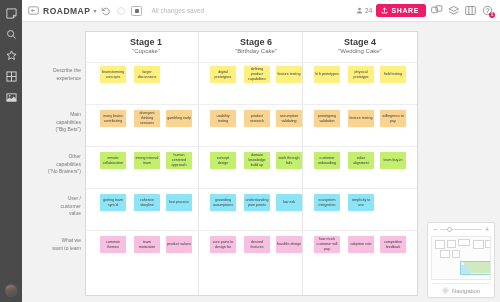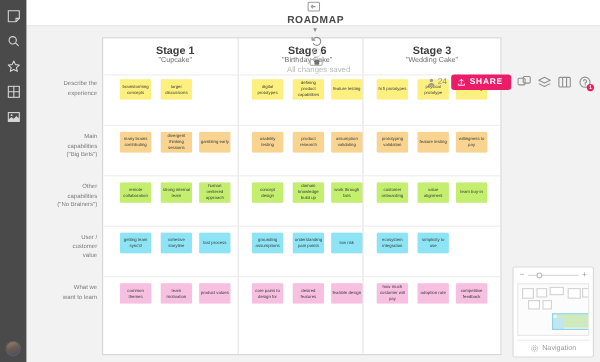--- a/index.html
+++ b/index.html
@@ -26,21 +26,21 @@
     position:absolute; bottom:5px; left:50%; transform:translateX(-50%);
     width:13px; height:13px; border-radius:50%;
     background:linear-gradient(160deg,#9a8574 0%,#6d5c50 45%,#3f4f66 100%);
     border:1px solid #5d5d5d; cursor:pointer;
   }
 
   
   #header {
     position:absolute; left:22px; top:0; right:0; height:22px;
     background:#ffffff; border-bottom:1px solid #e3e3e3;
-    display:flex; align-items:center; padding:0 6px; z-index:15;flex-direction:column;
+    display:flex; align-items:center; padding:0 6px; z-index:15;
   }
   .hdr-icon { display:flex; align-items:center; justify-content:center; cursor:pointer; }
   #doc-title {
     font-size:8.5px; color:#4a4a4a; letter-spacing:.5px; font-weight:600;
     margin-left:4px; cursor:pointer;
   }
   #title-caret { margin-left:3px; font-size:6px; color:#8a8a8a; cursor:pointer; }
   #undo-btn, #redo-btn { margin-left:5px; }
   #frame-btn {
     margin-left:5px; width:11px; height:10px; border:1px solid #b5b5b5; border-radius:1.5px;
@@ -241,21 +241,21 @@
     <div id="stage-header-row">
         <div class="stage-head" style="left: 10px;">
           <div class="stage-title">Stage 1</div>
           <div class="stage-sub">"Cupcake"</div>
         </div>
         <div class="stage-head" style="left: 120px;">
           <div class="stage-title">Stage 6</div>
           <div class="stage-sub">"Birthday Cake"</div>
         </div>
         <div class="stage-head" style="left: 224px;">
-          <div class="stage-title">Stage 3</div>
+          <div class="stage-title">Stage 4</div>
           <div class="stage-sub">"Wedding Cake"</div>
         </div>
       </div>
     <div id="grid-lines">
         <div class="col-div" style="left: 112px;"></div>
         <div class="col-div" style="left: 216px;"></div>
         <div class="row-div" style="top: 30px;"></div>
         <div class="row-div" style="top: 72px;"></div>
         <div class="row-div" style="top: 114px;"></div>
         <div class="row-div" style="top: 156px;"></div>

